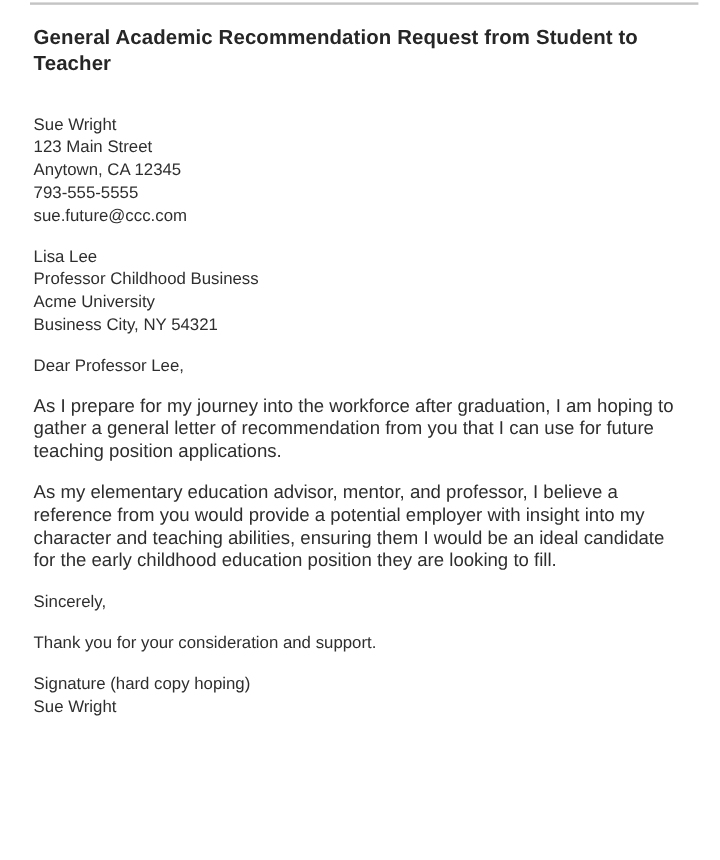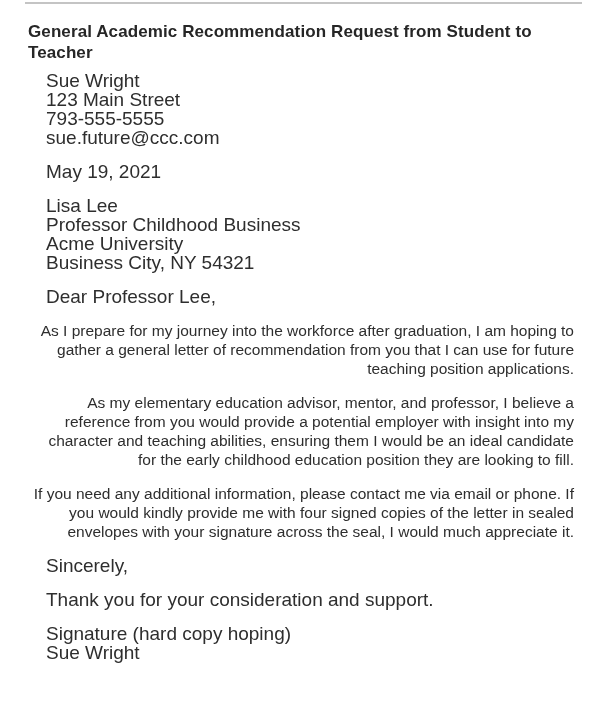--- a/index.html
+++ b/index.html
@@ -27,77 +27,72 @@
   }
   .content {
     padding: 21px 26px 0 28px;
     box-sizing: border-box;
   }
   .title {
     font-size: 17px;
     line-height: 21px;
     font-weight: 700;
     color: #262626;
-    margin: 0 0 8px 0;
+    margin: 0 0 31px 0;
     letter-spacing: 0.1px;
   }
   .line {
-    font-size: 19px;
+    font-size: 14px;
     line-height: 19px;
     white-space: nowrap;
-    margin-left: 18px;
   }
   .block {
     margin: 0 0 15px 0;
   }
   .para {
     font-size: 15.5px;
     line-height: 19px;
     margin: 0 0 15px 0;
     max-width: 548px;
-    text-align: right;
   }
   .sig-italic {
   }
 </style>
 </head>
 <body>
 
 <div class="page">
   <div class="top-rule"></div>
 
   <div class="content">
 
     <h1 class="title">General Academic Recommendation Request from Student to Teacher</h1>
 
     <div class="block">
       <div class="line">Sue Wright</div>
       <div class="line">123 Main Street</div>
+      <div class="line">Anytown, CA 12345</div>
       <div class="line">793-555-5555</div>
       <div class="line">sue.future@ccc.com</div>
     </div>
 
-    <div class="block">
-      <div class="line">May 19, 2021</div>
-    </div>
 
     <div class="block">
       <div class="line">Lisa Lee</div>
       <div class="line">Professor Childhood Business</div>
       <div class="line">Acme University</div>
       <div class="line">Business City, NY 54321</div>
     </div>
 
     <div class="block">
       <div class="line">Dear Professor Lee,</div>
     </div>
 
     <p class="para">As I prepare for my journey into the workforce after graduation, I am hoping to gather a general letter of recommendation from you that I can use for future teaching position applications.</p>
     <p class="para">As my elementary education advisor, mentor, and professor, I believe a reference from you would provide a potential employer with insight into my character and teaching abilities, ensuring them I would be an ideal candidate for the early childhood education position they are looking to fill.</p>
-    <p class="para">If you need any additional information, please contact me via email or phone. If you would kindly provide me with four signed copies of the letter in sealed envelopes with your signature across the seal, I would much appreciate it.</p>
 
     <div class="block">
       <div class="line">Sincerely,</div>
     </div>
 
     <div class="block">
       <div class="line">Thank you for your consideration and support.</div>
     </div>
 
     <div>

